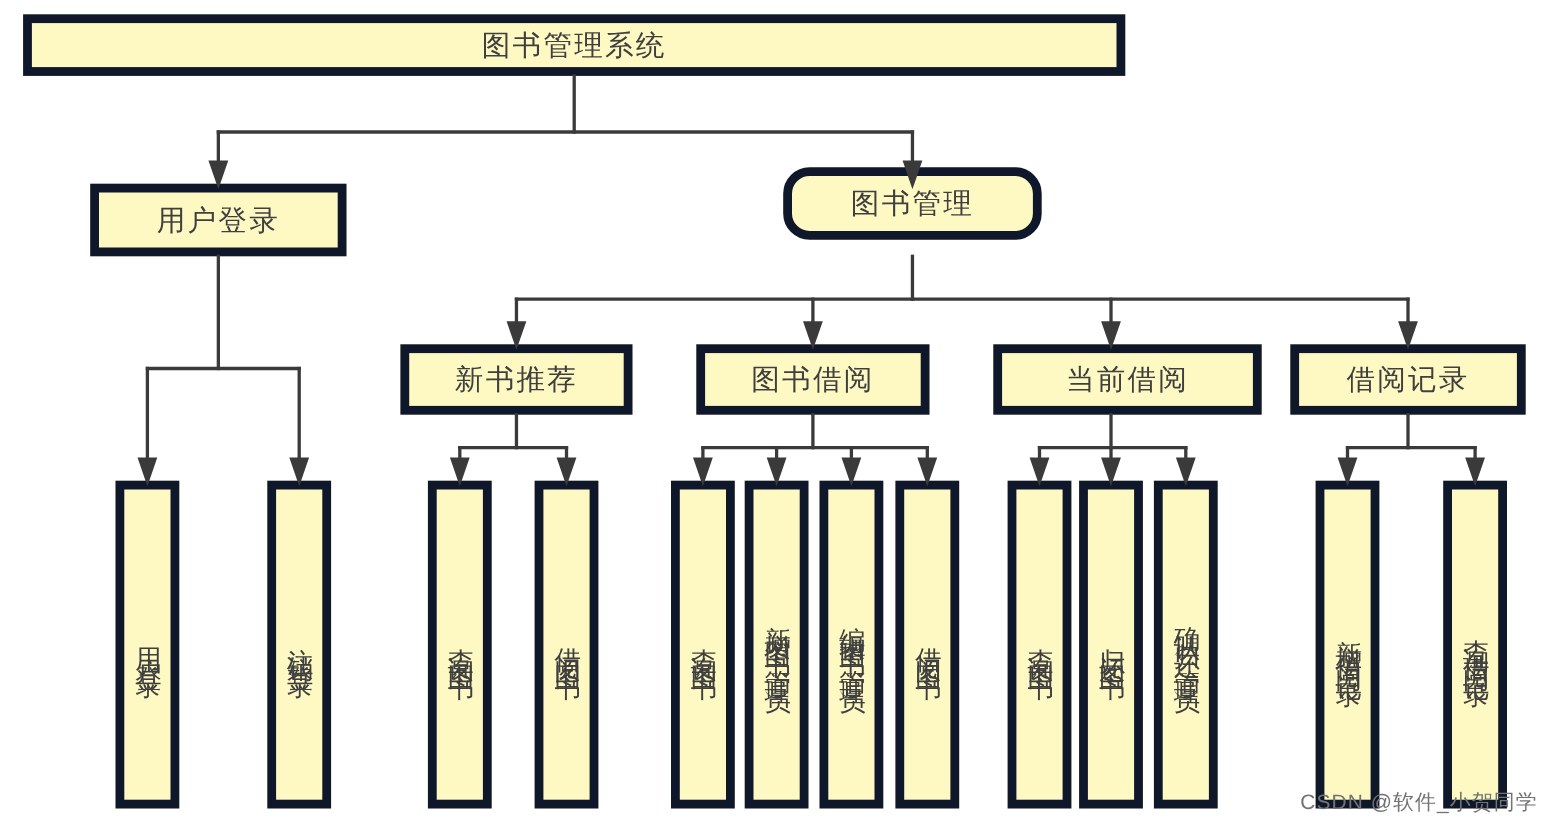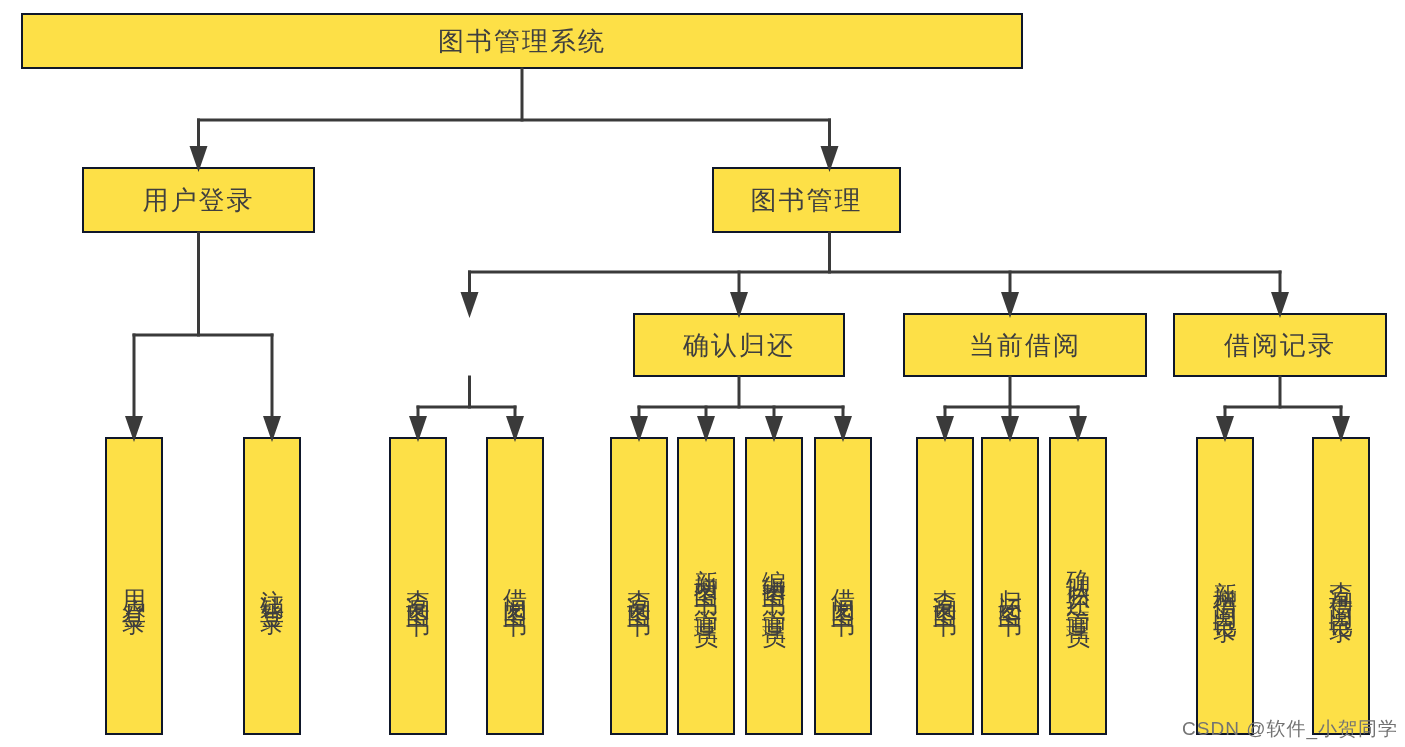--- a/index.html
+++ b/index.html
@@ -8,22 +8,22 @@
     width: 1405px;
     height: 747px;
     background: #ffffff;
     font-family: "Liberation Sans", sans-serif;
     overflow: hidden;
   }
   #nodes { position: absolute; inset: 0; }
   .box {
     position: absolute;
     box-sizing: border-box;
-    background: #fde047;
-    border: 2px solid #0f172a;
+    background: #fef9c3;
+    border: 8px solid #0f172a;
     color: #3f3f3f;
     display: flex;
     align-items: center;
     justify-content: center;
   }
   .box.h {
     font-size: 26px;
     letter-spacing: 2px;
     white-space: nowrap;
   }
@@ -48,22 +48,23 @@
     white-space: nowrap;
   }
 </style>
 </head>
 <body>
 
 <div class="stage">
   <div id="nodes">
       <div class="box h" style="left: 21px; top: 13px; width: 1002px; height: 56px;">图书管理系统</div>
       <div class="box h" style="left: 82px; top: 167px; width: 233px; height: 66px;">用户登录</div>
-      <div class="box h" style="left: 712px; top: 167px; width: 189px; height: 66px;">图书管理</div>
-      <div class="box h" style="left: 633px; top: 313px; width: 212px; height: 64px;">确认归还</div>
+      <div class="box h" style="left: 712px; top: 152px; width: 235px; height: 66px; border-radius: 24px;">图书管理</div>
+      <div class="box h" style="left: 364px; top: 313px; width: 211px; height: 64px;">新书推荐</div>
+      <div class="box h" style="left: 633px; top: 313px; width: 212px; height: 64px;">图书借阅</div>
       <div class="box h" style="left: 903px; top: 313px; width: 244px; height: 64px;">当前借阅</div>
       <div class="box h" style="left: 1173px; top: 313px; width: 214px; height: 64px;">借阅记录</div>
       <div class="box v" style="left: 105px; top: 437px; width: 58px; height: 298px;">用户登录</div>
       <div class="box v" style="left: 243px; top: 437px; width: 58px; height: 298px;">注销登录</div>
       <div class="box v" style="left: 389px; top: 437px; width: 58px; height: 298px;">查询图书</div>
       <div class="box v" style="left: 486px; top: 437px; width: 58px; height: 298px;">借阅图书</div>
       <div class="box v" style="left: 610px; top: 437px; width: 58px; height: 298px;">查询图书</div>
       <div class="box v" style="left: 677px; top: 437px; width: 58px; height: 298px;">新增图书（管理员）</div>
       <div class="box v" style="left: 745px; top: 437px; width: 58px; height: 298px;">编辑图书（管理员）</div>
       <div class="box v" style="left: 814px; top: 437px; width: 58px; height: 298px;">借阅图书</div>

